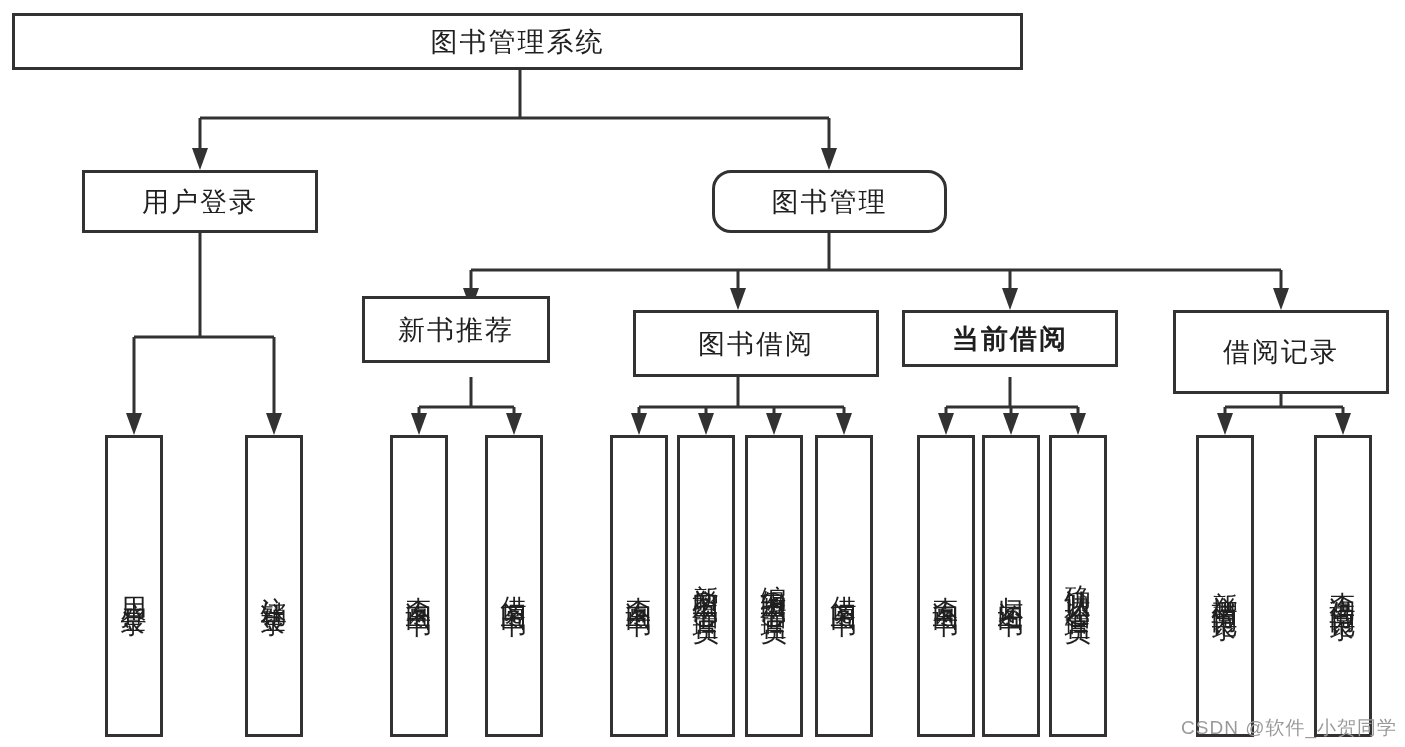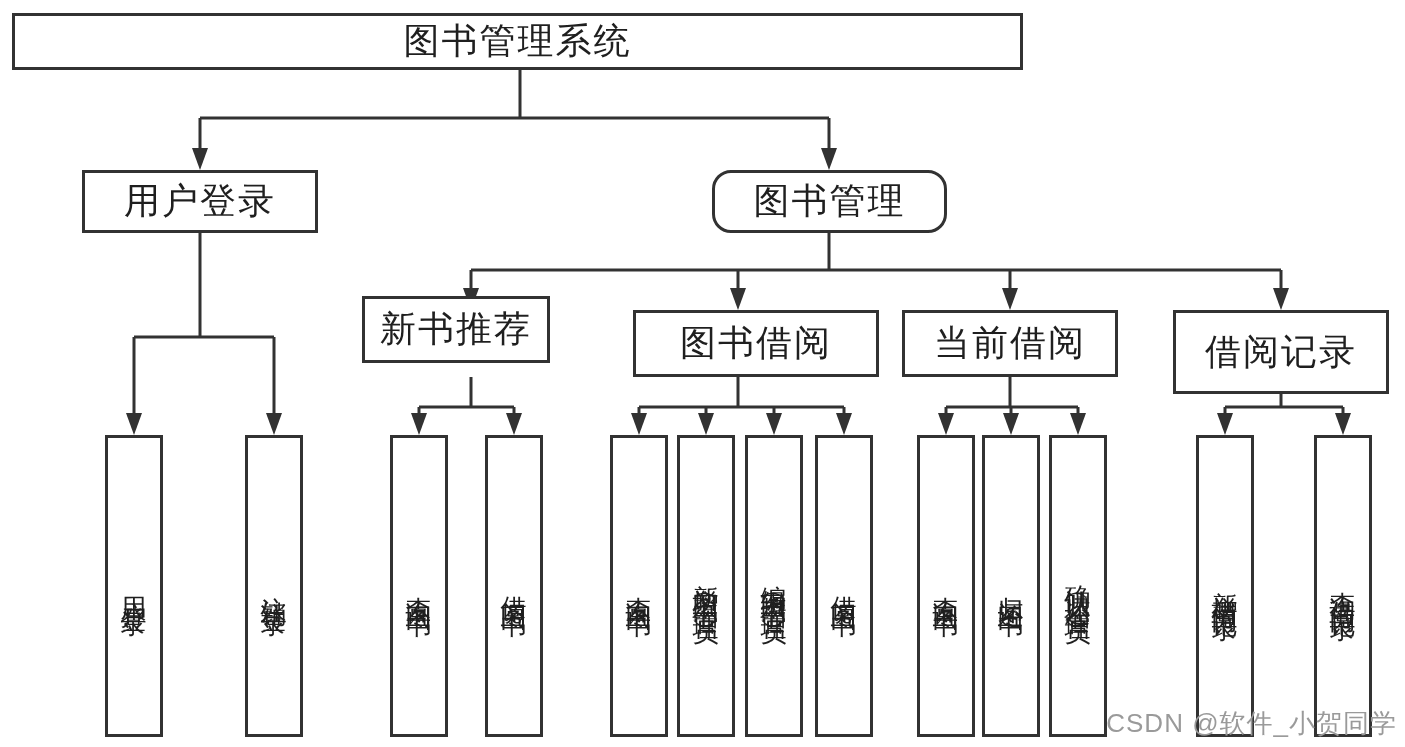--- a/index.html
+++ b/index.html
@@ -17,21 +17,21 @@
     z-index: 0;
   }
   .node {
     position: absolute;
     box-sizing: border-box;
     background: #ffffff;
     border: 3px solid #323232;
     display: flex;
     align-items: center;
     justify-content: center;
-    font-size: 36px;
+    font-size: 27px;
     color: #1f1f1f;
     letter-spacing: 2px;
     z-index: 1;
     white-space: nowrap;
   }
   .leaf {
     writing-mode: vertical-rl;
     text-orientation: mixed;
     font-size: 26px;
     letter-spacing: 5px;
@@ -39,42 +39,42 @@
     white-space: normal;
   }
   
   .n-root   { left: 12px;  top: 13px;  width: 1011px; height: 57px; }
   
   .n-login  { left: 82px;  top: 170px; width: 236px;  height: 63px; }
   .n-mgmt   { left: 712px; top: 170px; width: 235px;  height: 63px; border-radius: 19px; }
   
   .n-rec    { left: 362px;  top: 296px; width: 188px; height: 67px; }
   .n-borrow { left: 633px;  top: 310px; width: 246px; height: 67px; }
-  .n-cur    { left: 902px;  top: 310px; width: 216px; height: 67px; }
+  .n-cur    { left: 902px;  top: 310px; width: 216px; height: 57px; font-weight: bold; }
   .n-hist   { left: 1173px; top: 310px; width: 216px; height: 84px; }
   
   .lf { top: 435px; height: 302px; width: 58px; }
   .lf-1  { left: 105px; }
   .lf-2  { left: 245px; }
   .lf-3  { left: 390px; }
   .lf-4  { left: 485px; }
   .lf-5  { left: 610px; }
   .lf-6  { left: 677px; }
   .lf-7  { left: 745px; }
   .lf-8  { left: 815px; }
   .lf-9  { left: 917px; }
   .lf-10 { left: 982px; }
   .lf-11 { left: 1049px; }
   .lf-12 { left: 1196px; }
   .lf-13 { left: 1314px; }
   #watermark {
     position: absolute;
     right: 8px;
     bottom: 6px;
-    font-size: 26px;
+    font-size: 19px;
     letter-spacing: 1px;
     color: #9a9a9a;
     z-index: 2;
   }
 </style>
 </head>
 <body>
 
 <div id="canvas">
 

